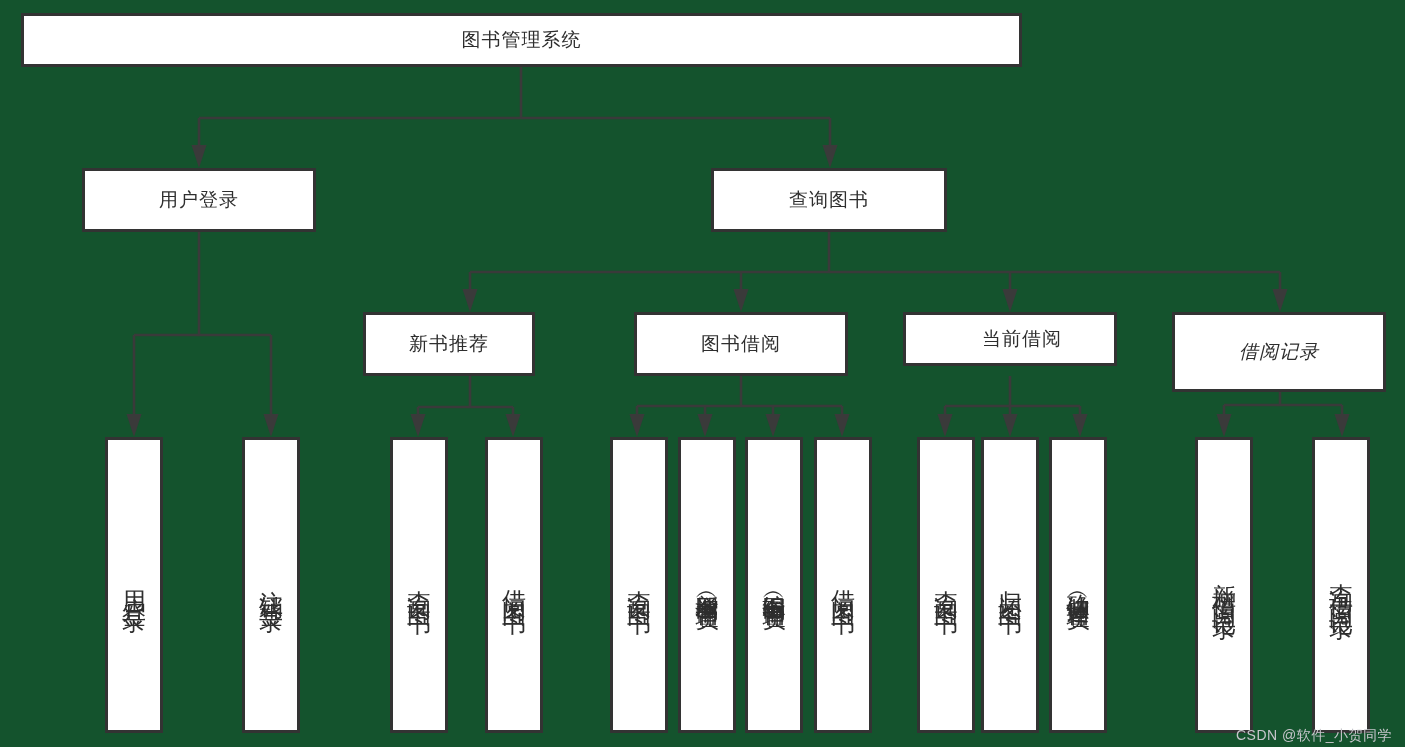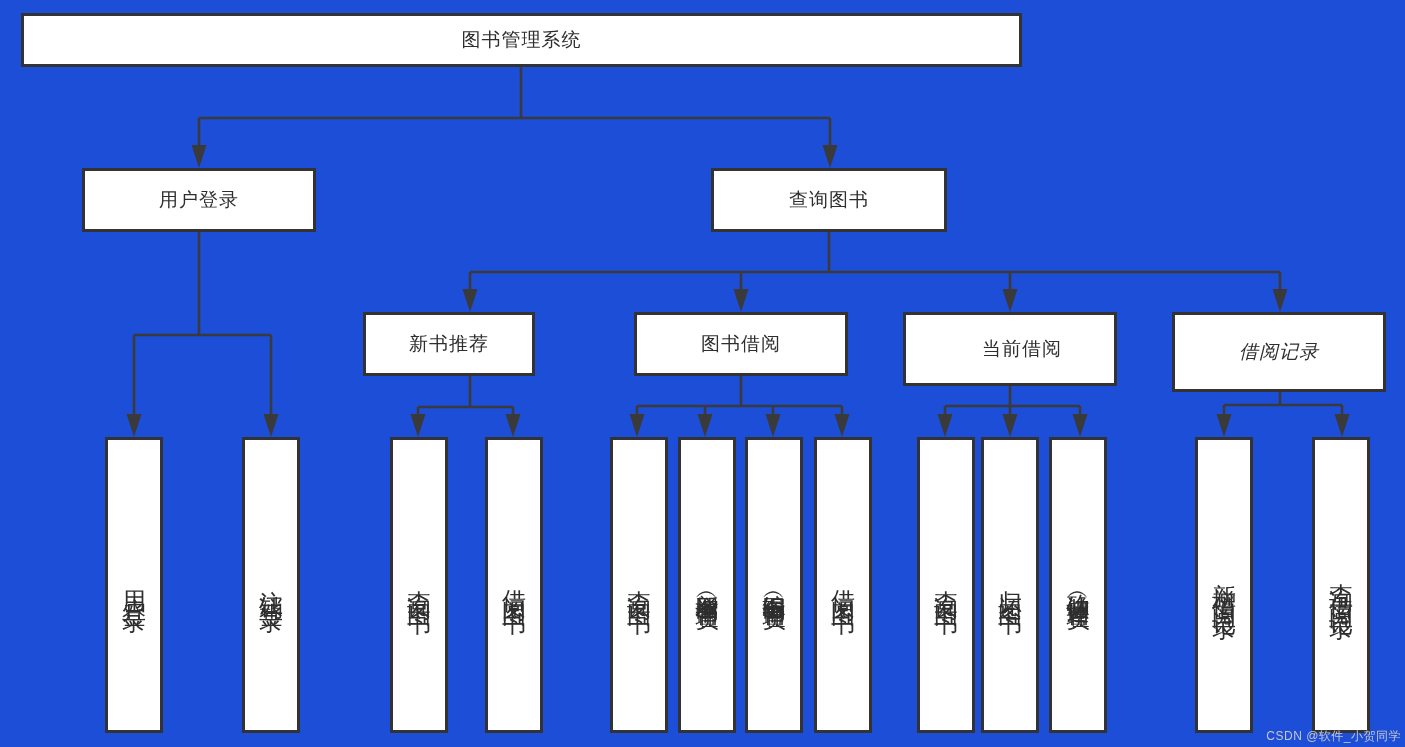--- a/index.html
+++ b/index.html
@@ -1,20 +1,20 @@
 <!DOCTYPE html>
 <html><head>
 <meta charset="utf-8">
 <style>
   html, body { margin: 0; padding: 0; background: #ffffff; }
   #stage {
     position: relative;
     width: 1405px;
     height: 747px;
-    background: #1d4ed8;
+    background: #14532d;
     font-family: "Liberation Sans", sans-serif;
     overflow: hidden;
   }
   #connectors {
     position: absolute;
     left: 0; top: 0;
     width: 1405px; height: 747px;
     z-index: 0;
   }
   .node {
@@ -34,23 +34,23 @@
   .leaf span {
     writing-mode: vertical-rl;
     text-orientation: mixed;
     letter-spacing: 7px;
     line-height: 1;
     white-space: nowrap;
   }
   .leaf.long span { letter-spacing: 2px; font-size: 23px; }
   #watermark {
     position: absolute;
-    right: 4px;
+    right: 13px;
     bottom: 2px;
-    font-size: 12px;
+    font-size: 14px;
     color: #c6c6cb;
     z-index: 3;
     letter-spacing: 0.5px;
   }
 </style>
 </head>
 <body>
 
 <div id="stage">
 
@@ -97,21 +97,21 @@
   <div class="node hnode" style="left:711px; top:168px; width:236px; height:64px;">
     <span>查询图书</span>
   </div>
 
   <div class="node hnode" style="left:363px; top:312px; width:172px; height:64px;">
     <span>新书推荐</span>
   </div>
   <div class="node hnode" style="left:634px; top:312px; width:214px; height:64px;">
     <span>图书借阅</span>
   </div>
-  <div class="node hnode" style="left:903px; top:312px; width:214px; height:74px;padding-left:24px;">
+  <div class="node hnode" style="left:903px; top:312px; width:214px; height:54px;padding-left:24px;">
     <span>当前借阅</span>
   </div>
   <div class="node hnode" style="left:1172px; top:312px; width:214px; height:80px;font-style:italic;">
     <span>借阅记录</span>
   </div>
 
   <div class="node leaf" style="left:105px;">
     <span>用户登录</span>
   </div>
   <div class="node leaf" style="left:242px;">

